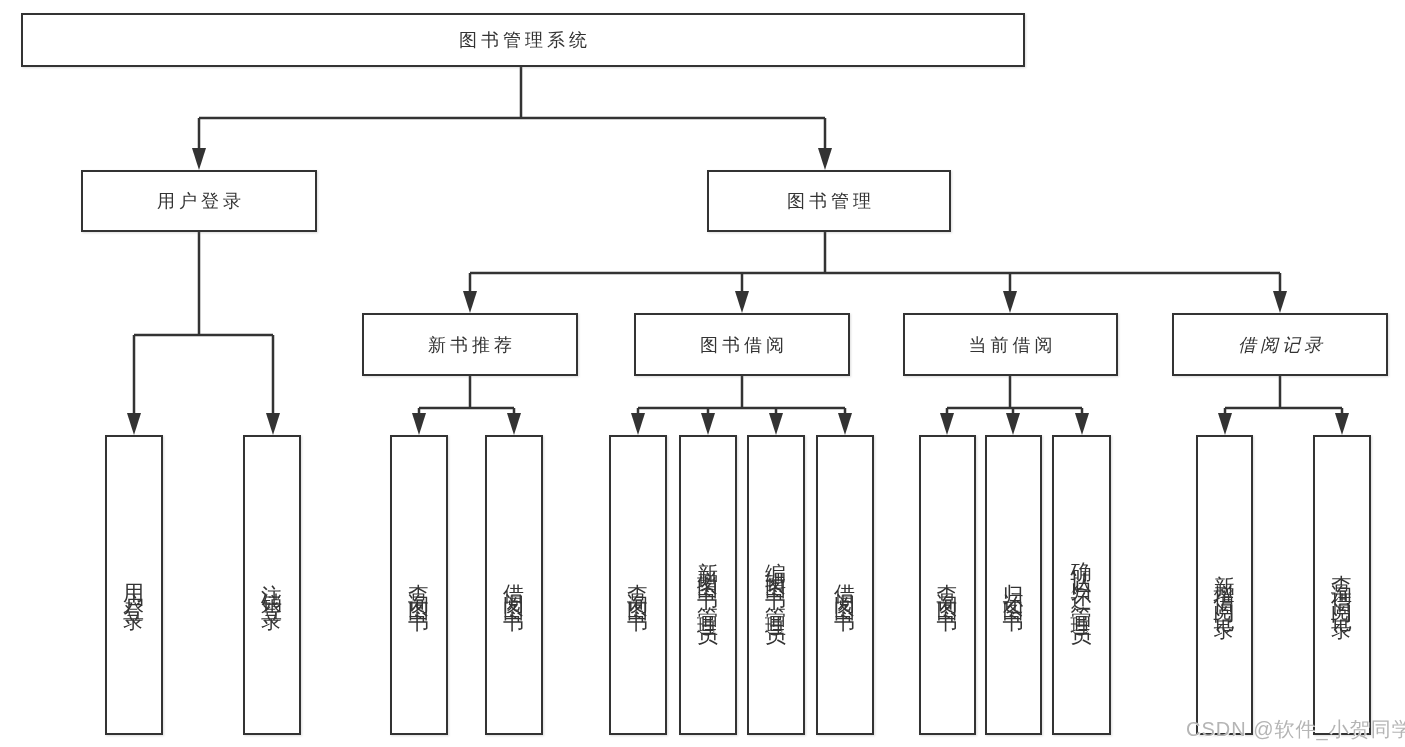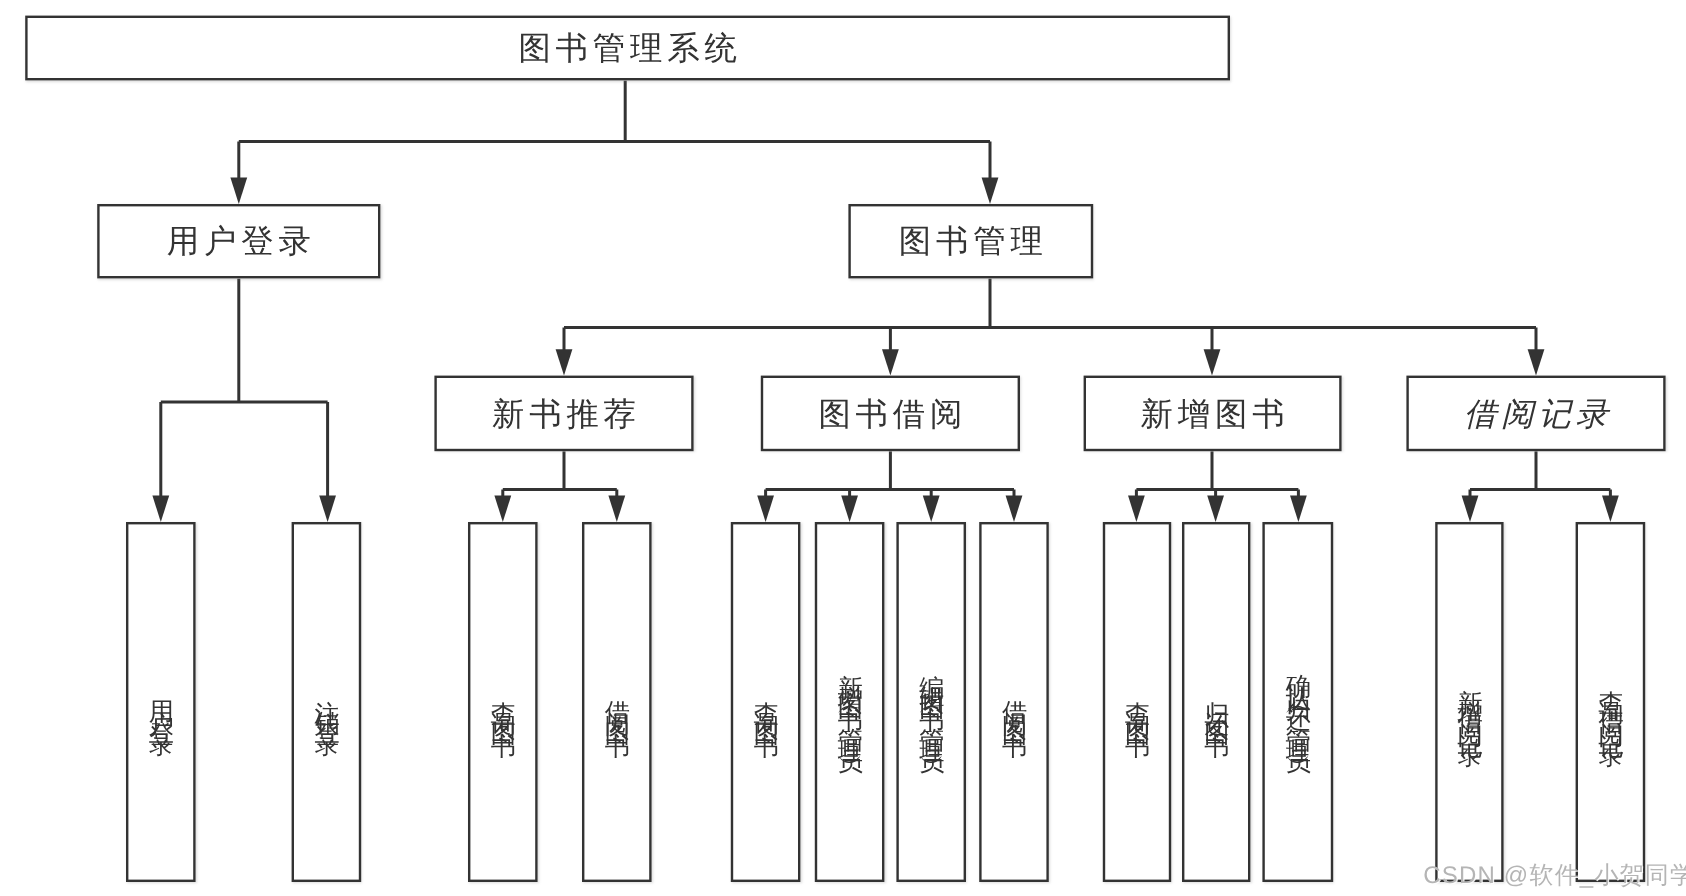--- a/index.html
+++ b/index.html
@@ -21,21 +21,21 @@
     position: absolute;
     box-sizing: border-box;
     background: #ffffff;
     border: 2.5px solid var(--ink, #333333);
     display: flex;
     align-items: center;
     justify-content: center;
     box-shadow: 1px 1px 2px rgba(120,120,120,0.25);
   }
   .node .hlabel {
-    font-size: 27px;
+    font-size: 18px;
     letter-spacing: 4px;
     padding-left: 4px;
     white-space: nowrap;
   }
   .node .vlabel {
     writing-mode: vertical-rl;
     text-orientation: mixed;
     font-size: 21px;
     line-height: 1.1;
     letter-spacing: 9px;
@@ -90,32 +90,32 @@
     </g>
   </svg>
 
   <div class="node" style="left:21px; top:13px; width:1004px; height:54px;">
     <span class="hlabel">图书管理系统</span>
   </div>
 
   <div class="node" style="left:81px; top:170px; width:236px; height:62px;">
     <span class="hlabel">用户登录</span>
   </div>
-  <div class="node" style="left:707px; top:170px; width:204px; height:62px;">
+  <div class="node" style="left:707px; top:170px; width:244px; height:62px;">
     <span class="hlabel">图书管理</span>
   </div>
 
   <div class="node" style="left:362px; top:313px; width:216px; height:63px;">
     <span class="hlabel">新书推荐</span>
   </div>
   <div class="node" style="left:634px; top:313px; width:216px; height:63px;">
     <span class="hlabel">图书借阅</span>
   </div>
   <div class="node" style="left:903px; top:313px; width:215px; height:63px;">
-    <span class="hlabel">新增图书</span>
+    <span class="hlabel">当前借阅</span>
   </div>
   <div class="node" style="left:1172px; top:313px; width:216px; height:63px;font-style:italic;">
     <span class="hlabel">借阅记录</span>
   </div>
 
   <div class="node" style="left:105px; top:435px; width:58px; height:300px;">
     <span class="vlabel">用户登录</span>
   </div>
   <div class="node" style="left:243px; top:435px; width:58px; height:300px;">
     <span class="vlabel">注销登录</span>

